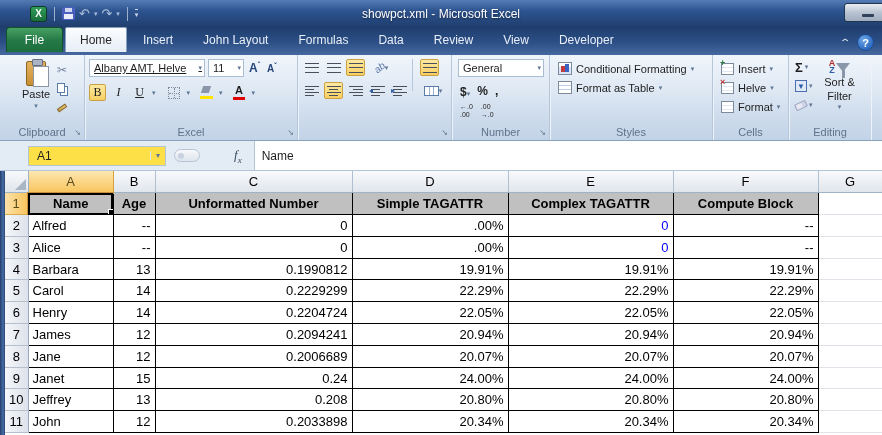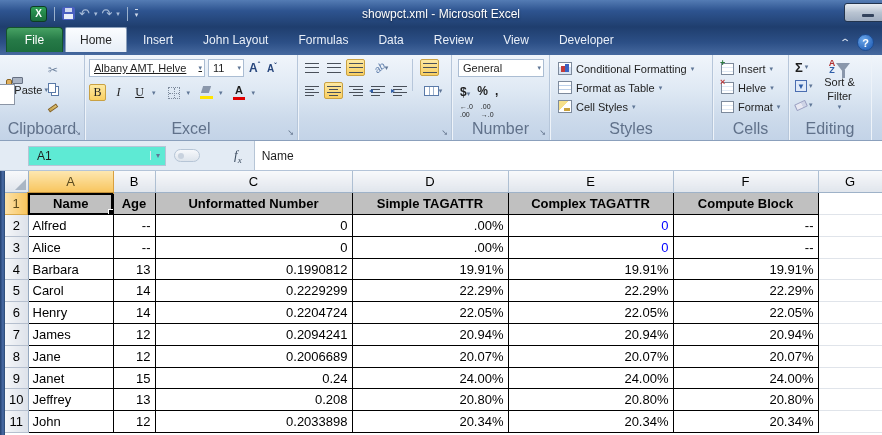--- a/index.html
+++ b/index.html
@@ -47,26 +47,26 @@
     background:radial-gradient(circle at 35% 30%,#6aa6ea,#2f6cc0 70%);
     border:1px solid #1c4c92;color:#fff;font-size:11px;font-weight:bold;
     display:flex;align-items:center;justify-content:center;}
 
   
   .ribbon{position:absolute;left:0;top:55px;width:882px;height:86px;
     background:linear-gradient(180deg,#f0f5fb 0%,#dfe9f4 40%,#ccdaeb 75%,#c3d3e7 100%);
     border-bottom:1px solid #8ba0bc;display:flex;}
   .rgroup{position:relative;height:100%;border-right:1px solid #b6c6da;box-shadow:1px 0 0 #eef3f9;}
   .rgroup-label{position:absolute;left:0;right:0;bottom:2px;text-align:center;
-    font-size:16px;color:#60718a;}
+    font-size:11px;color:#60718a;}
   .launcher{position:absolute;right:3px;bottom:3px;font-size:8px;color:#60718a;line-height:1;}
   .rbody{padding:4px 4px 16px 4px;height:100%;}
 
   .g-clipboard{width:85px;}
-  .paste-big{width:42px;height:62px;margin-left:2px;display:flex;flex-direction:row;
+  .paste-big{width:42px;height:62px;margin-left:11px;display:flex;flex-direction:column;
     align-items:center;justify-content:flex-start;gap:2px;font-size:11px;color:#1e1e1e;}
   .clipboard-ic{width:20px;height:25px;background:linear-gradient(180deg,#e3b25f,#c98f34);
     border:1px solid #8a6420;border-radius:2px;position:relative;margin-top:2px;}
   .clipboard-ic::before{content:"";position:absolute;left:5px;top:-3px;width:9px;height:5px;
     background:#aab4c4;border:1px solid #667082;border-radius:1px;}
   .clipboard-ic::after{content:"";position:absolute;right:-4px;top:4px;width:14px;height:19px;
     background:#fff;border:1px solid #8b95a5;}
   .clip-col{display:flex;flex-direction:column;gap:4px;padding-top:4px;}
   .small-ic{width:16px;height:14px;display:flex;align-items:center;font-size:11px;color:#44618c;}
   .scissors{font-size:12px;color:#6b7f9c;}
@@ -166,21 +166,21 @@
   .az{display:flex;flex-direction:column;line-height:.8;font-size:9px;font-weight:bold;}
   .az .a{color:#b03030;}
   .az .z{color:#2f5ea8;}
   .funnel{width:0;height:0;border-left:7px solid transparent;border-right:7px solid transparent;
     border-top:9px solid #8a97ab;position:relative;}
   .funnel::after{content:"";position:absolute;left:-1.5px;top:-2px;width:3px;height:8px;background:#8a97ab;}
 
   
   .formulabar{position:absolute;left:0;top:141px;width:882px;height:30px;background:#e3ebf4;
     border-bottom:1px solid #b4c4d8;display:flex;align-items:center;}
-  .name-box{margin-left:28px;width:138px;height:20px;background:#5eead4;border:1px solid #b6c5d6;
+  .name-box{margin-left:28px;width:138px;height:20px;background:#fde047;border:1px solid #b6c5d6;
     display:flex;align-items:center;font-size:12px;color:#1e1e1e;padding-left:8px;}
   .name-box .car{margin-left:auto;font-size:8px;color:#5f7696;padding:0 5px;border-left:1px solid #dfe6ee;}
   .fb-pill{width:26px;height:13px;border-radius:7px;background:linear-gradient(180deg,#f6f8fb,#dde4ec);
     border:1px solid #b6c5d6;margin-left:8px;position:relative;}
   .fb-pill::before{content:"";position:absolute;left:3px;top:3px;width:6px;height:6px;border-radius:50%;
     background:#c8d2de;}
   .fx{margin-left:34px;font-size:13px;color:#3c4c60;font-family:"Liberation Serif",serif;font-style:italic;}
   .fx sub{font-size:9px;}
   .formula-area{flex:1;align-self:stretch;background:#fff;border-left:1px solid #b6c5d6;
     margin-left:12px;display:flex;align-items:center;font-size:12px;color:#1e1e1e;padding-left:7px;}
@@ -437,25 +437,20 @@
     <div class="rgroup g-styles">
       <div class="rbody">
         <div class="style-item">
           <span class="sic cf"></span>
           <span>Conditional Formatting</span>
           <span class="caret">▾</span>
         </div>
         <div class="style-item">
           <span class="sic ft"></span>
           <span>Format as Table</span>
-          <span class="caret">▾</span>
-        </div>
-        <div class="style-item">
-          <span class="sic cs"></span>
-          <span>Cell Styles</span>
           <span class="caret">▾</span>
         </div>
       </div>
       <div class="rgroup-label">Styles</div>
     </div>
 
     <div class="rgroup g-cells">
       <div class="rbody">
         <div class="cell-item">
           <span class="cic ins"></span>

